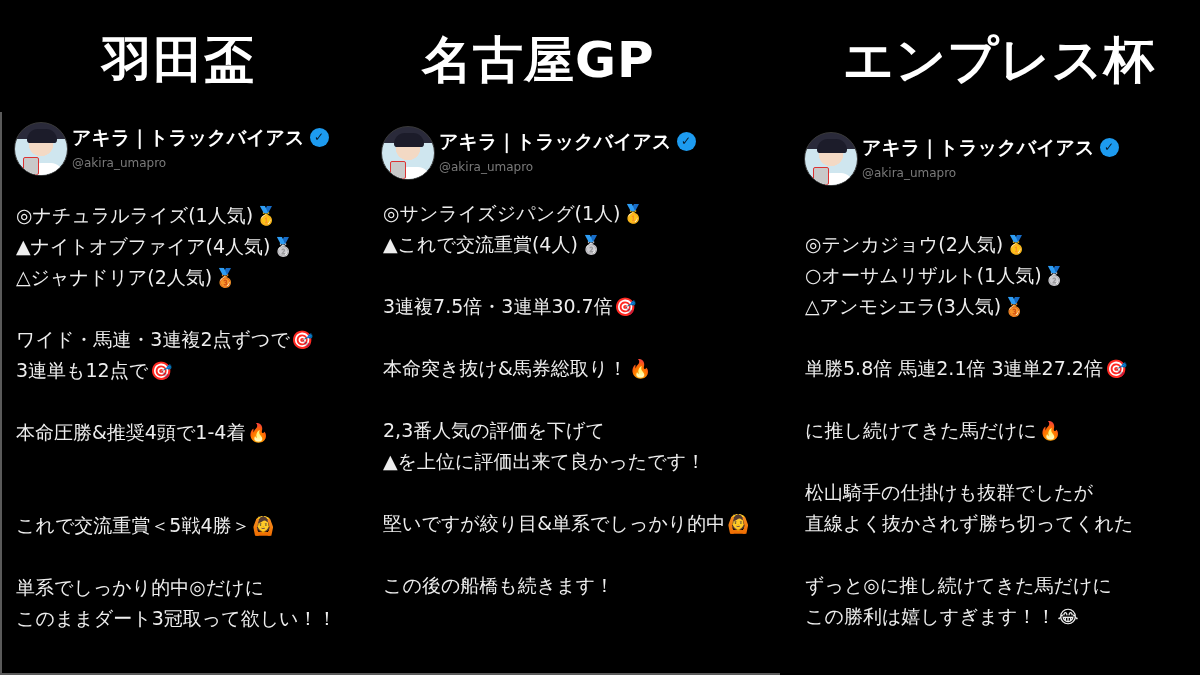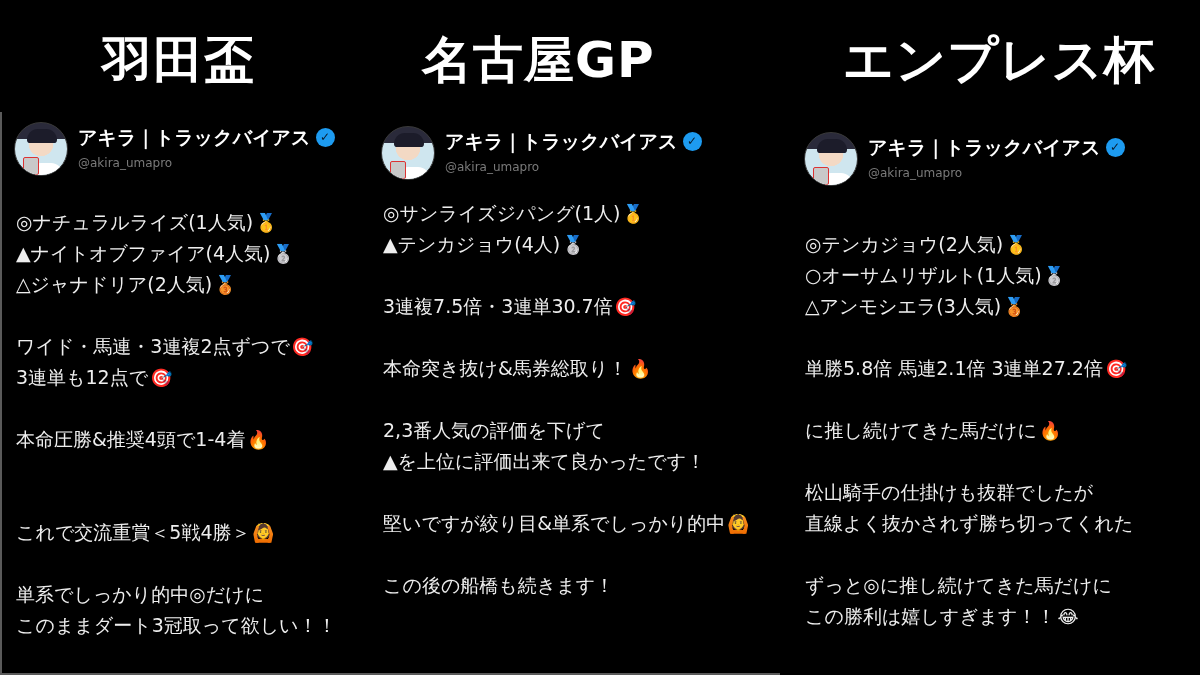--- a/index.html
+++ b/index.html
@@ -44,34 +44,34 @@
       background: #1c1c2a; border-radius: 14px 14px 4px 4px;
     }
     .avatar::after {
       content: ""; position: absolute; left: 8px; top: 34px; width: 14px; height: 16px;
       background: #c9c9c9; border: 1px solid #d33; border-radius: 2px;
     }
     .avatar .shirt {
       position: absolute; left: 14px; top: 40px; width: 34px; height: 20px;
       background: #ffffff; border-radius: 12px 12px 0 0;
     }
-    .ident { margin-left: 10px; margin-top: 3px; }
+    .ident { margin-left: 4px; margin-top: 3px; }
     .name {
       font-weight: bold; font-size: 19px; line-height: 24px; color: #ffffff;
       display: flex; align-items: center; white-space: nowrap;
     }
     .verified {
       display: inline-flex; align-items: center; justify-content: center;
       width: 19px; height: 19px; margin-left: 5px; border-radius: 50%;
       background: #1d9bf0; color: #0a1a2a; font-size: 12px; font-weight: bold;
     }
     .handle { font-size: 12px; line-height: 24px; color: #7a7a7a; margin-top: 2px; }
 
     .body { position: absolute; font-size: 19px; line-height: 31px; color: #eeeeee; white-space: nowrap; }
-    .p1 .body { left: 14px; top: 95px; }
+    .p1 .body { left: 14px; top: 88px; }
     .p2 .body { left: 11px; top: 86px; }
     .p3 .body { left: 25px; top: 94px; margin-top: 23px; }
     .line { height: 31px; }
     .gap { height: 31px; }
     .emoji { font-size: 18px; margin-left: 2px; }
   </style>
 </head>
 <body>
 
 <div class="stage">
@@ -118,21 +118,21 @@
       <div class="ident">
         <div class="name">
           <span>アキラ｜トラックバイアス</span>
           <span class="verified">✓</span>
         </div>
         <div class="handle">@akira_umapro</div>
       </div>
     </div>
     <div class="body">
         <div class="line"><span>◎サンライズジパング(1人)</span><span class="emoji">🥇</span></div>
-        <div class="line"><span>▲テンカジョウ(4人)</span><span class="emoji">🥈</span></div>
+        <div class="line"><span>▲これで交流重賞(4人)</span><span class="emoji">🥈</span></div>
         <div class="gap"></div>
         <div class="line"><span>3連複7.5倍・3連単30.7倍</span><span class="emoji">🎯</span></div>
         <div class="gap"></div>
         <div class="line"><span>本命突き抜け&amp;馬券総取り！</span><span class="emoji">🔥</span></div>
         <div class="gap"></div>
         <div class="line"><span>2,3番人気の評価を下げて</span></div>
         <div class="line"><span>▲を上位に評価出来て良かったです！</span></div>
         <div class="gap"></div>
         <div class="line"><span>堅いですが絞り目&amp;単系でしっかり的中</span><span class="emoji">🙆</span></div>
         <div class="gap"></div>

